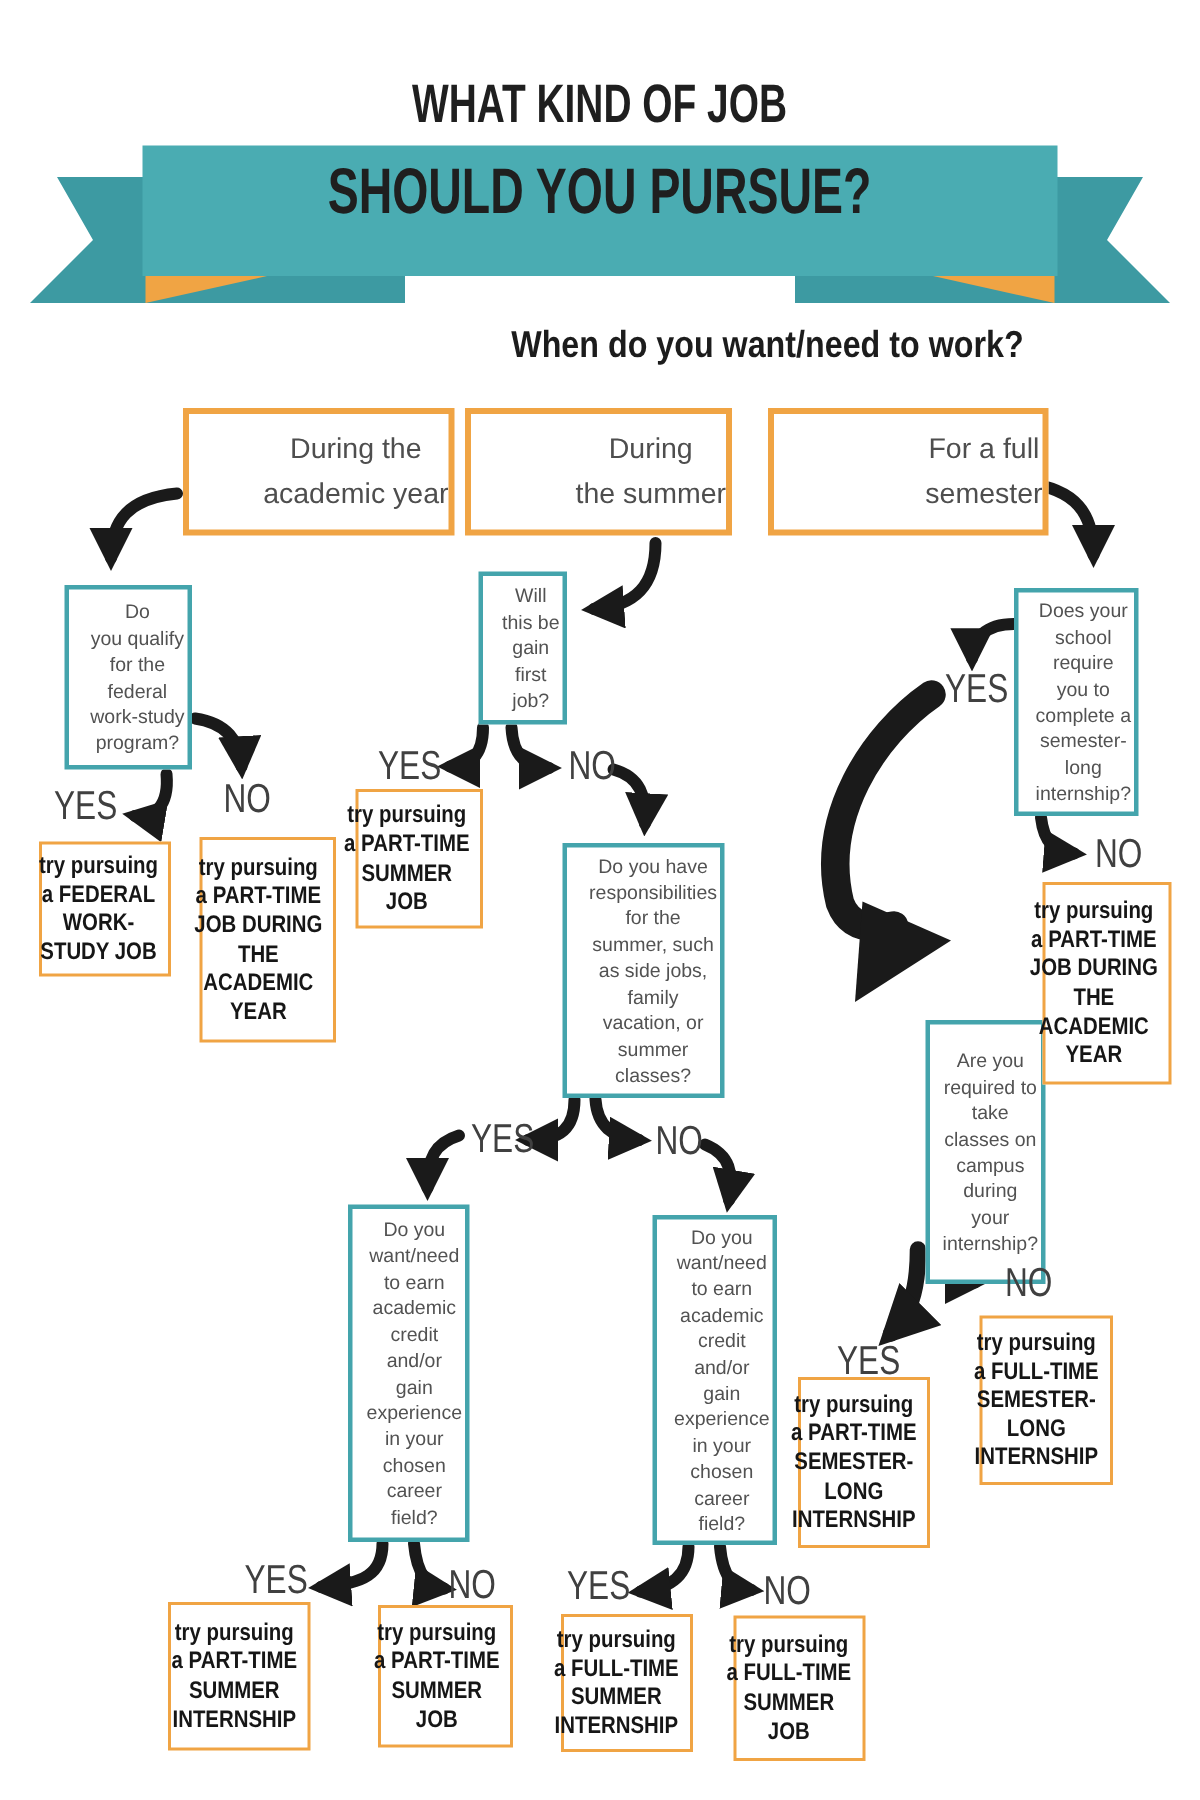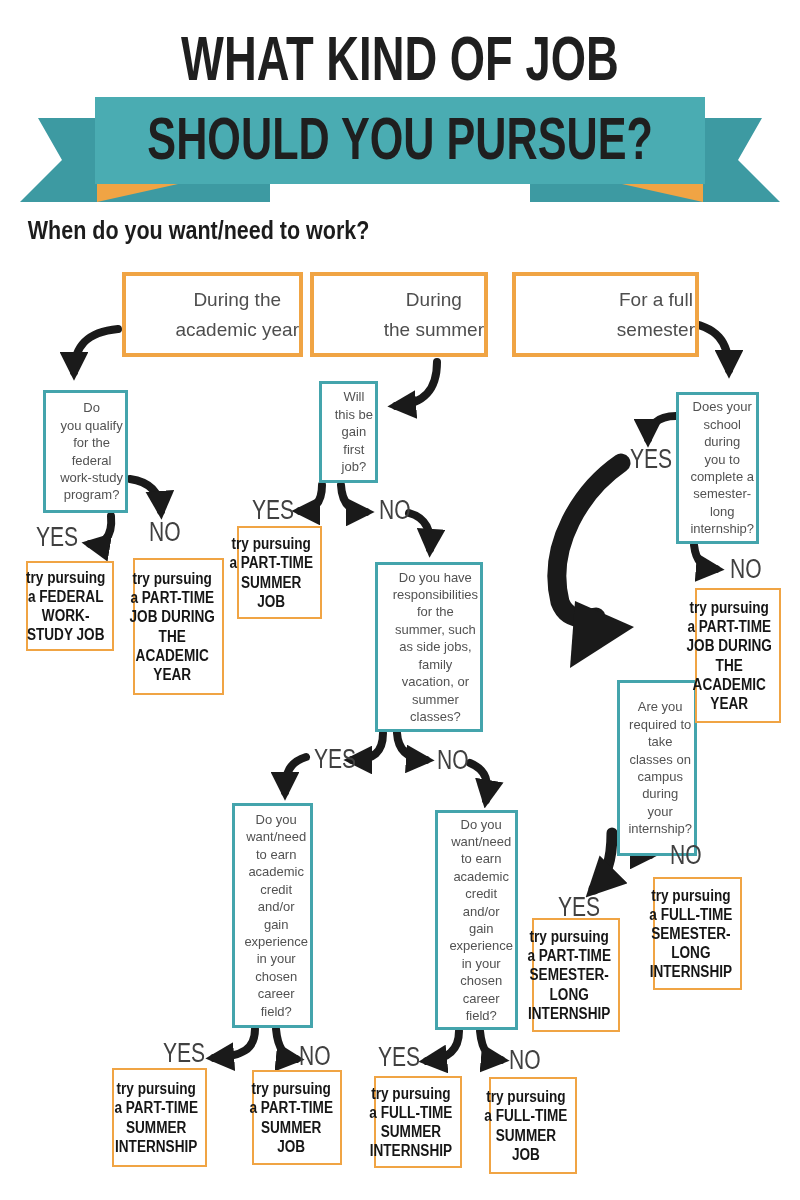--- a/index.html
+++ b/index.html
@@ -1,23 +1,23 @@
 <!DOCTYPE html>
 <html><head>
 <meta charset="utf-8">
 <style>
   html,body{margin:0;padding:0;background:#ffffff;}
   .canvas{position:relative;width:800px;height:1200px;background:#ffffff;overflow:hidden;
           font-family:"Liberation Sans",sans-serif;}
   svg{position:absolute;left:0;top:0;}
   .titleline{position:absolute;width:800px;text-align:center;color:#1f1f1f;font-weight:bold;}
-  .t1{top:22px;font-size:63px;}
-  .t2{top:104px;font-size:60px;}
-  .subtitle{position:absolute;top:216px;width:696px;text-align:left;color:#1c1c1c;
-            font-weight:bold;font-size:25px;}
+  .t1{top:48px;font-size:36px;}
+  .t2{top:104px;font-size:43px;}
+  .subtitle{position:absolute;top:216px;width:696px;text-align:right;color:#1c1c1c;
+            font-weight:bold;font-size:25px;padding-left:14px;}
   .cx{display:inline-block;transform:scaleX(0.72);white-space:nowrap;}
   .cx2{display:inline-block;transform:scaleX(0.86);white-space:nowrap;}
   .box{position:absolute;background:#ffffff;display:flex;align-items:center;justify-content:flex-end;
        text-align:center;box-sizing:border-box;}
   .opt{border:4px solid #f0a444;color:#4e4e4e;font-size:19px;line-height:1.55;white-space:pre;}
   .q{border:3px solid #44a4ac;color:#525252;font-size:13px;line-height:1.34;white-space:pre;padding:2px;}
   .o{border:2px solid #f0a444;color:#161616;font-weight:bold;font-size:16px;line-height:1.2;white-space:pre;}
   .o .cond{display:inline-block;transform:scaleX(0.85);}
   .lbl{position:absolute;color:#404040;font-weight:normal;font-size:27px;line-height:1;}
   .lbl .cond{display:inline-block;transform:scaleX(0.78);transform-origin:0 50%;white-space:nowrap;}
@@ -117,21 +117,21 @@
 credit
 and/or
 gain
 experience
 in your
 chosen
 career
 field?</span></div>
   <div class="box q" style="left:676px;top:392px;width:83px;height:152px;"><span>Does your
 school
-during
+require
 you to
 complete a
 semester-
 long
 internship?</span></div>
   <div class="box q" style="left:576px;top:680px;width:80px;height:176px;margin-left:41px;"><span>Are you
 required to
 take
 classes on
 campus

